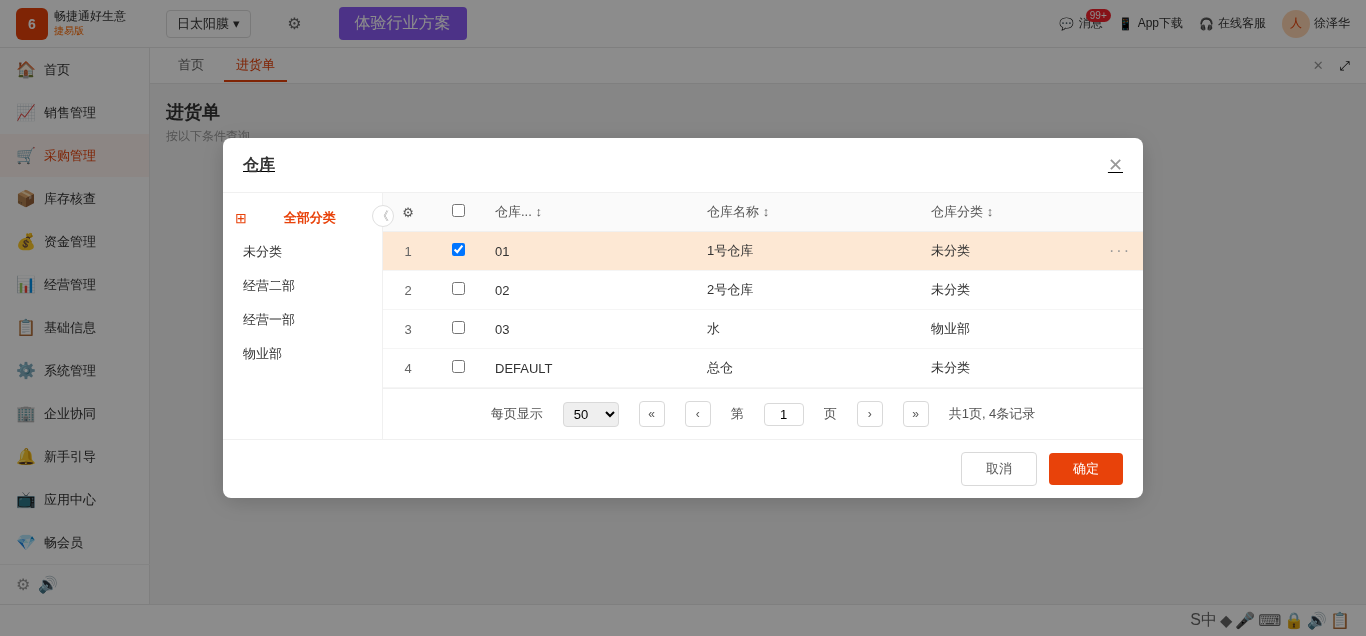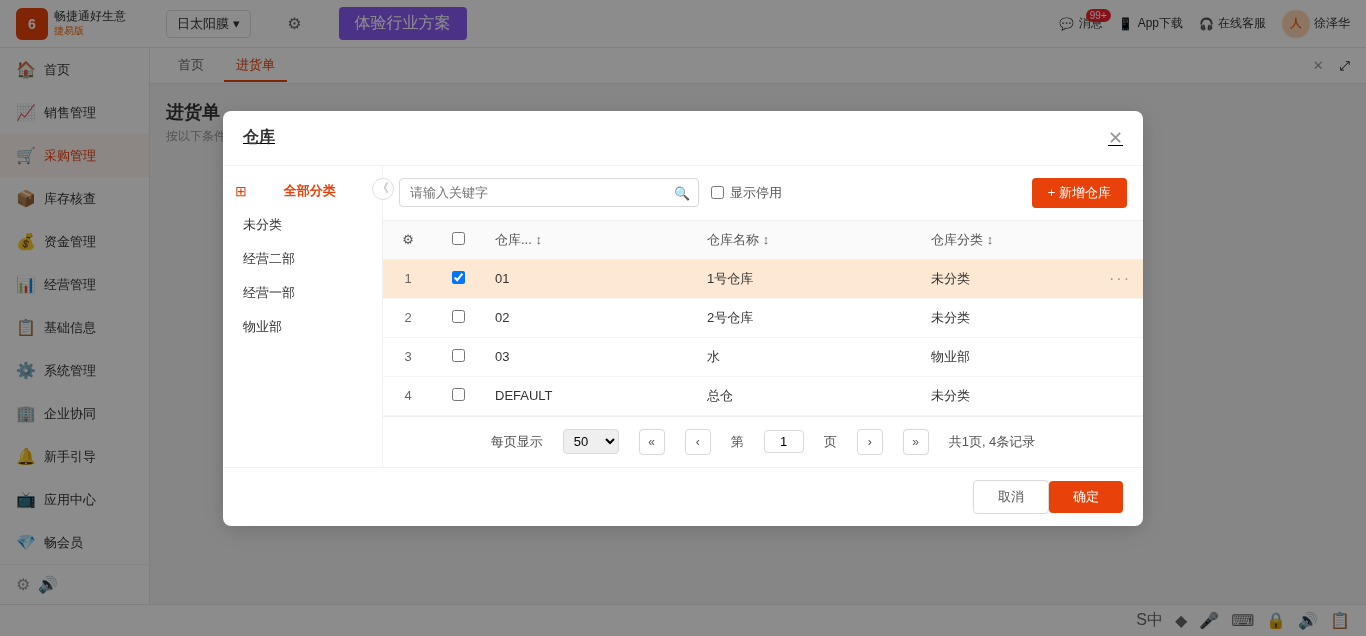--- a/index.html
+++ b/index.html
@@ -219,21 +219,21 @@
       background: #fff; cursor: pointer; display: flex; align-items: center; justify-content: center;
       font-size: 12px; color: #555;
     }
     .page-input {
       width: 40px; text-align: center;
       border: 1px solid #d9d9d9; border-radius: 4px; padding: 3px; font-size: 13px;
     }
 
     
     .modal-footer {
-      display: flex; align-items: center; justify-content: flex-end; 
+      display: flex; align-items: center; justify-content: flex-end; gap: 12px;
       padding: 12px 20px;
       border-top: 1px solid #f0f0f0;
     }
     .cancel-btn {
       padding: 7px 24px; border: 1px solid #d9d9d9; border-radius: 4px;
       background: #fff; cursor: pointer; font-size: 13px; color: #555;
     }
     .confirm-btn {
       padding: 7px 24px; border: none; border-radius: 4px;
       background: #e8420a; color: #fff; cursor: pointer; font-size: 13px;
@@ -245,21 +245,21 @@
     .page-subtext { font-size: 12px; color: #999; margin-top: 4px; }
 
     
     .bottom-bar {
       position: fixed;
       bottom: 0; left: 0; right: 0;
       height: 32px;
       background: #fff;
       border-top: 1px solid #e8e8e8;
       display: flex; align-items: center; justify-content: flex-end;
-      padding: 0 16px; gap: 12px;
+      padding: 0 16px; gap: 3px;
       z-index: 100;
     }
     .bottom-icon { font-size: 16px; color: #666; cursor: pointer; }
 
     
     .sidebar-bottom {
       position: fixed;
       bottom: 32px; left: 0;
       width: 150px;
       display: flex; align-items: center; gap: 8px;
@@ -408,31 +408,20 @@
         <div class="category-item">
           <span>经营一部</span>
         </div>
         <div class="category-item">
           <span>物业部</span>
         </div>
       </div>
 
       <div class="content-panel">
 
-        <div class="content-toolbar">
-          <div class="search-input-wrap">
-            <input class="search-input" type="text" placeholder="请输入关键字" style="">
-            <span class="search-icon">🔍</span>
-          </div>
-          <label class="show-disabled">
-            <input type="checkbox" style="">
-            <span>显示停用</span>
-          </label>
-          <button class="add-btn">+ 新增仓库</button>
-        </div>
 
         <div class="table-wrap">
           <table>
             <thead>
               <tr>
                 <th>⚙</th>
                 <th><input type="checkbox" style=""></th>
                 <th>
                   <span>仓库...</span> ↕
                 </th>

